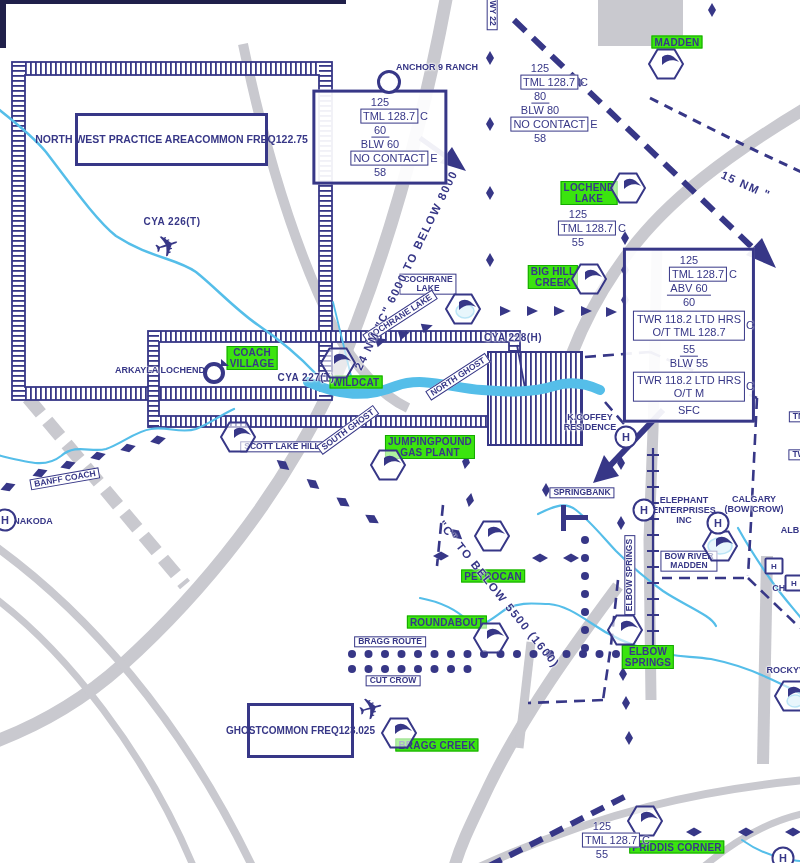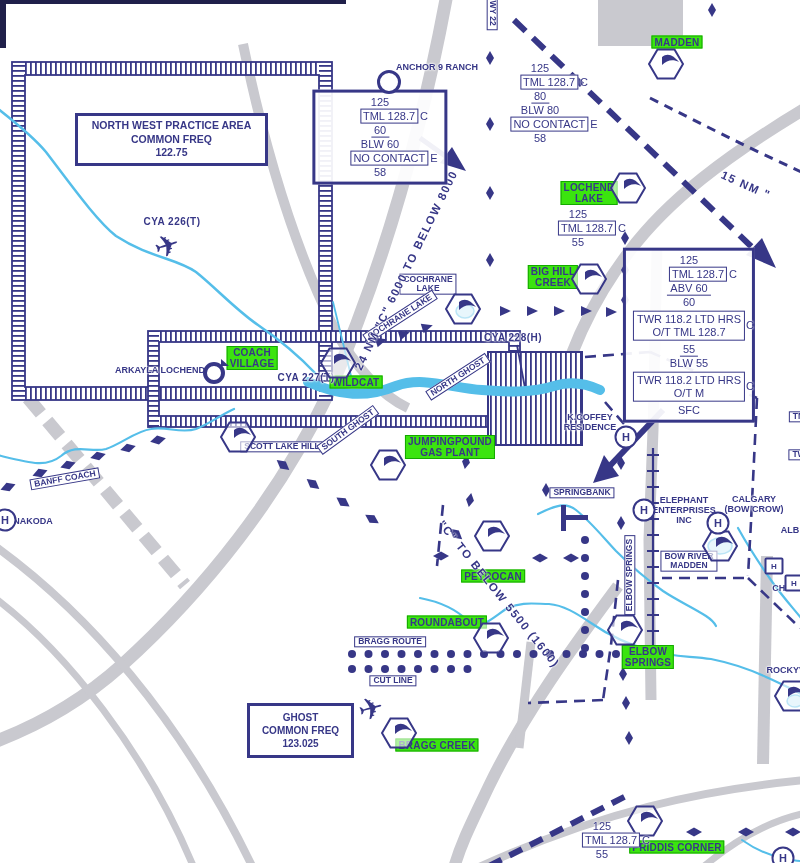--- a/index.html
+++ b/index.html
@@ -38,21 +38,21 @@
         border-radius:50%;background:#fff;font-size:11px;font-weight:bold;line-height:19px;text-align:center;}
   .hosp{position:absolute;transform:translate(-50%,-50%);width:15px;height:13px;border:2px solid var(--ink);
         border-radius:2px;background:#fff;font-size:8px;font-weight:bold;line-height:13px;text-align:center;}
   .plane{position:absolute;transform:translate(-50%,-50%);font-size:30px;color:var(--ink);line-height:1;}
   .ringicon{position:absolute;transform:translate(-50%,-50%);width:14px;height:14px;border:4px solid var(--ink);
         border-radius:50%;background:#fff;}
   .ringicon:after{content:'';position:absolute;right:-8px;top:-7px;width:0;height:0;
         border-left:8px solid var(--ink);border-top:7px solid transparent;}
   .anchor-ring{position:absolute;transform:translate(-50%,-50%);width:18px;height:18px;
         border:3.5px solid var(--ink);border-radius:50%;background:#fff;}
-  .pa-box{position:absolute;background:#fff;border:3px solid var(--ink);display:flex;flex-direction:column;
+  .pa-box{position:absolute;background:#fff;border:3px solid var(--ink);display:flex;flex-direction:row;
         justify-content:center;align-items:center;font-weight:bold;font-size:10.5px;line-height:1.3;
         text-align:center;white-space:nowrap;}
   .edge{position:absolute;background:#20204a;}
   .runway{position:absolute;}
   .runway .rv{position:absolute;left:0;top:0;width:5px;height:26px;background:var(--ink);}
   .runway .rh{position:absolute;left:5px;top:10px;width:22px;height:5px;background:var(--ink);}
 </style>
 </head>
 <body>
 
@@ -233,21 +233,21 @@
         <div>BIG HILL</div>
         <div>CREEK</div>
       </div>
       <div class="lbl green" style="left: 252px; top: 358px;">
         <div>COACH</div>
         <div>VILLAGE</div>
       </div>
       <div class="lbl green" style="left: 356px; top: 382px;">
         <div>WILDCAT</div>
       </div>
-      <div class="lbl green" style="left: 450px; top: 447px; text-align: center;">
+      <div class="lbl green" style="left: 430px; top: 447px; text-align: center;">
         <div>JUMPINGPOUND</div>
         <div>GAS PLANT</div>
       </div>
       <div class="lbl green" style="left: 493px; top: 576px;">
         <div>PETROCAN</div>
       </div>
       <div class="lbl green" style="left: 447px; top: 622px;">
         <div>ROUNDABOUT</div>
       </div>
       <div class="lbl green" style="left: 648px; top: 657px;">
@@ -271,21 +271,21 @@
         <div>SPRINGBANK</div>
       </div>
       <div class="lbl boxed" style="left: 689px; top: 561px;">
         <div>BOW RIVER</div>
         <div>MADDEN</div>
       </div>
       <div class="lbl boxed" style="left: 390px; top: 642px;">
         <div>BRAGG ROUTE</div>
       </div>
       <div class="lbl boxed" style="left: 393px; top: 681px;">
-        <div>CUT LINE</div>
+        <div>CUT CROW</div>
       </div>
       <div class="lbl boxed" style="left: 630px; top: 575px; transform: translate(-50%, -50%) rotate(-90deg);">
         <div>ELBOW SPRINGS</div>
       </div>
       <div class="lbl boxed" style="left: 400px; top: 317px; transform: translate(-50%, -50%) rotate(-33deg);">
         <div>COCHRANE LAKE</div>
       </div>
       <div class="lbl boxed" style="left: 458px; top: 377px; transform: translate(-50%, -50%) rotate(-33deg);">
         <div>NORTH GHOST</div>
       </div>

